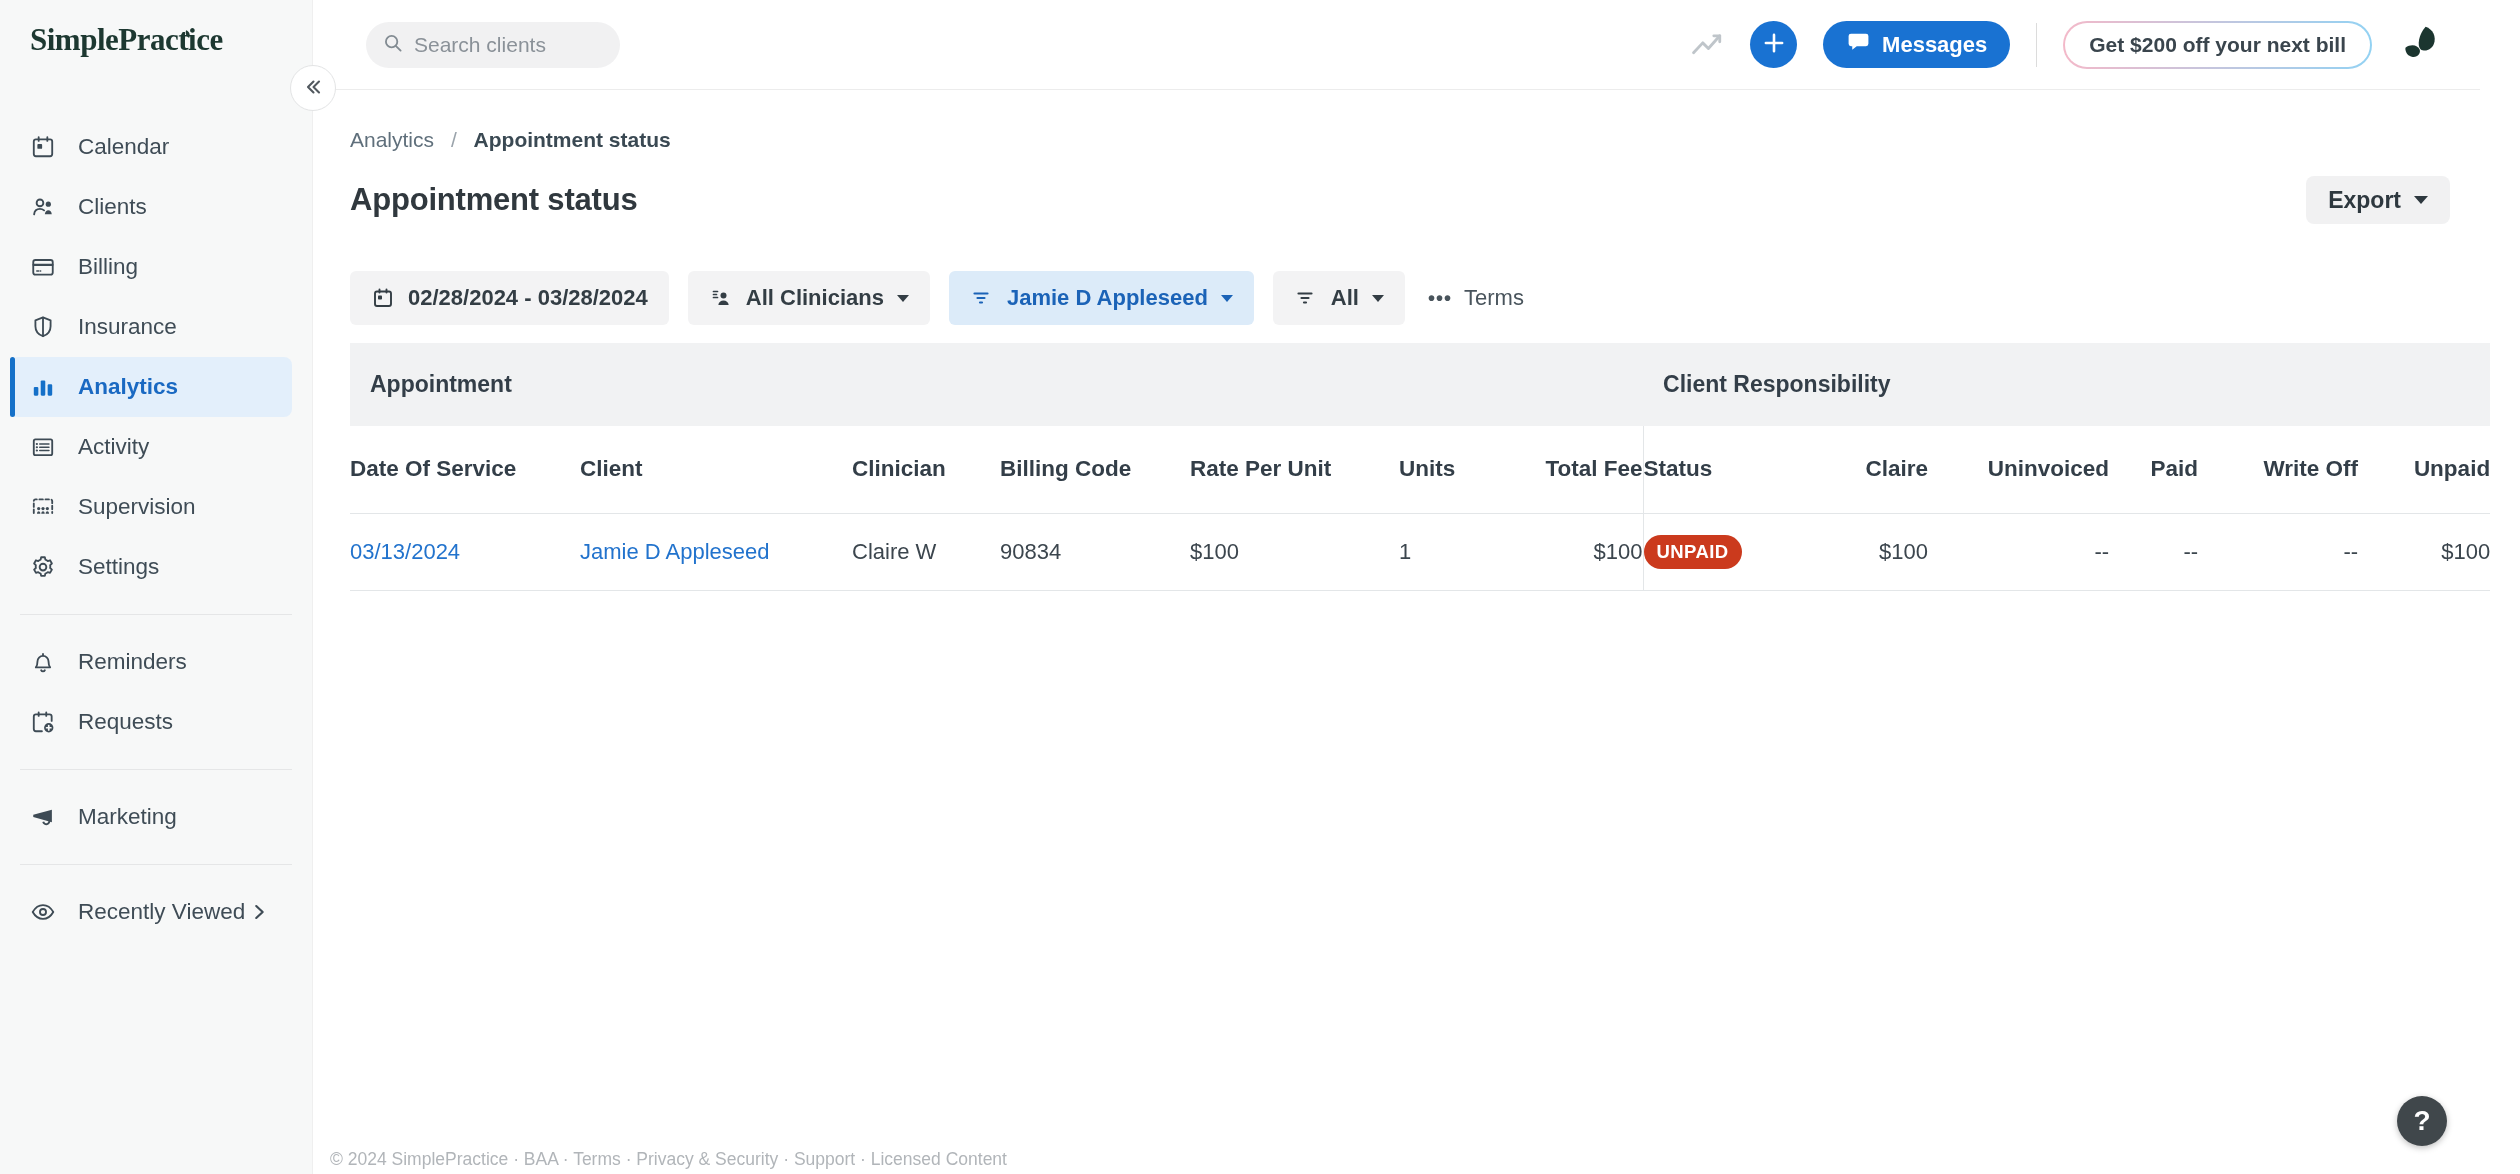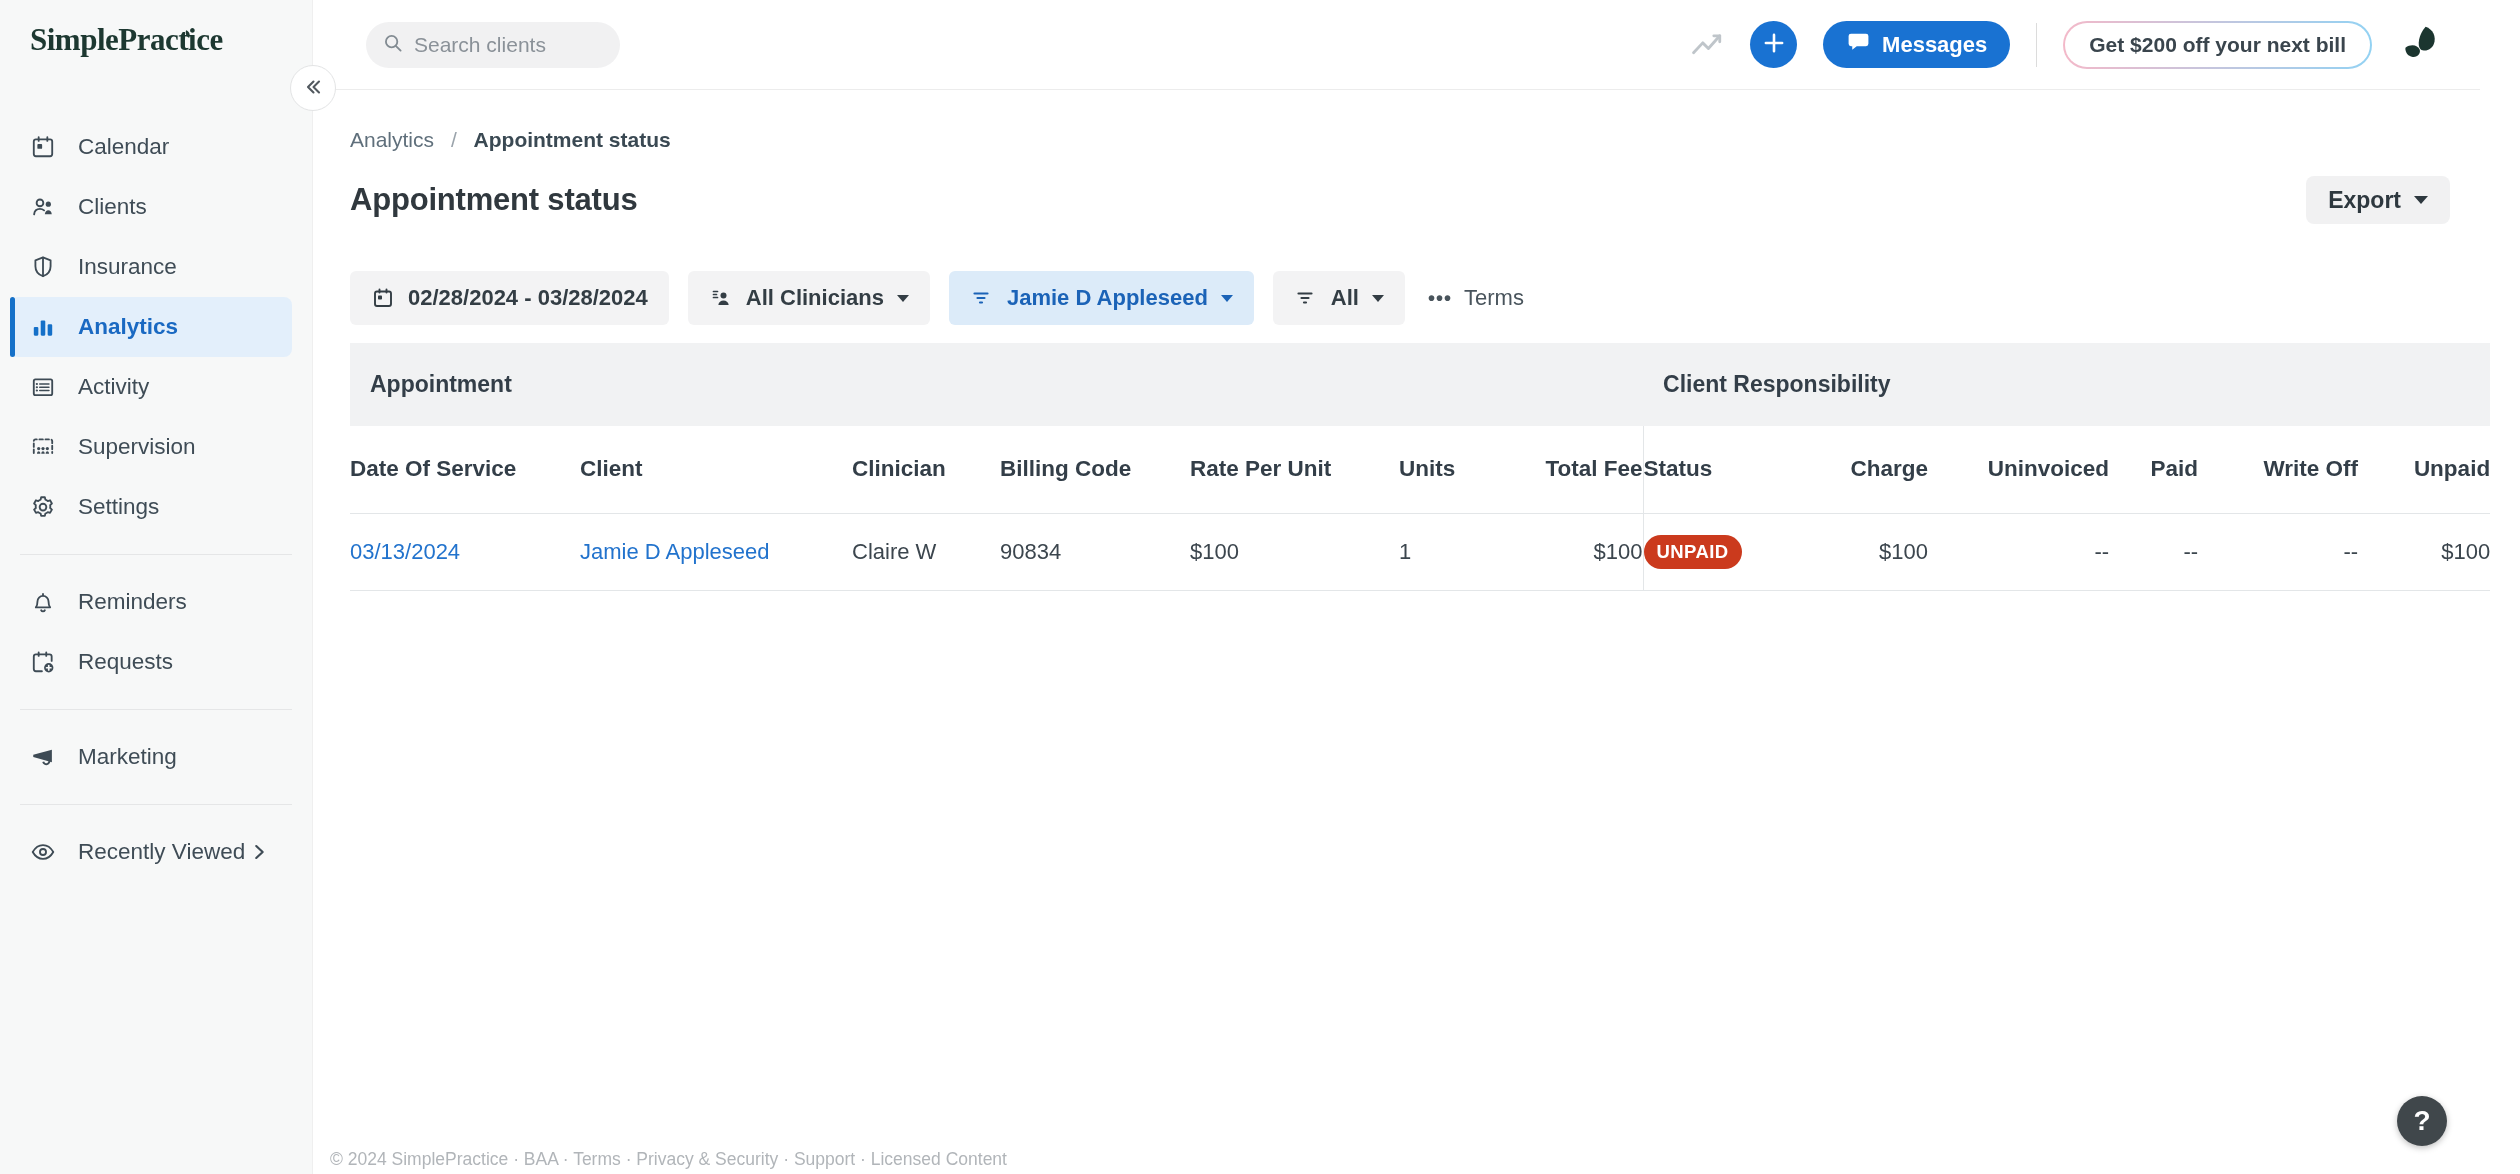--- a/index.html
+++ b/index.html
@@ -135,20 +135,30 @@
       <div class="nav-item">
         <span class="ic">
           <svg width="26" height="26" viewBox="0 0 24 24" fill="none" stroke="#3e4b55" stroke-width="1.7" stroke-linecap="round" stroke-linejoin="round">
               <circle cx="9.2" cy="8.2" r="3.1"></circle>
               <path d="M3.8 18.8c.3-3.1 2.6-5 5.4-5 1.5 0 2.8.5 3.8 1.3"></path>
               <circle cx="16.9" cy="9.4" r="2.4" fill="#3e4b55" stroke="none"></circle>
               <path d="M13.7 18.8c.2-2.4 1.6-3.8 3.2-3.8s3 1.4 3.2 3.8Z" fill="#3e4b55" stroke="none"></path>
             </svg>
         </span>
         <span>Clients</span>
+      </div>
+      <div class="nav-item">
+        <span class="ic">
+          <svg width="26" height="26" viewBox="0 0 24 24" fill="none" stroke="#3e4b55" stroke-width="1.7" stroke-linecap="round" stroke-linejoin="round">
+              <rect x="3" y="5.5" width="18" height="13.5" rx="2"></rect>
+              <path d="M3.4 10h17.2" stroke-width="2.2"></path>
+              <path d="M6.3 15.7h3.5" stroke-width="1.5" stroke-dasharray="1.6 1.6"></path>
+            </svg>
+        </span>
+        <span>Billing</span>
       </div>
       <div class="nav-item">
         <span class="ic">
           <svg width="26" height="26" viewBox="0 0 24 24" fill="none" stroke="#3e4b55" stroke-width="1.7" stroke-linecap="round" stroke-linejoin="round">
               <path d="M12 3.2 19 5.8v5.4c0 4.8-2.9 7.8-7 9.3-4.1-1.5-7-4.5-7-9.3V5.8Z"></path>
               <path d="M12 3.4v17"></path>
             </svg>
         </span>
         <span>Insurance</span>
       </div>
@@ -399,21 +409,21 @@
       </tr>
       <tr class="head-row">
         <th class="pl">Date Of Service</th>
         <th>Client</th>
         <th>Clinician</th>
         <th>Billing Code</th>
         <th>Rate Per Unit</th>
         <th>Units</th>
         <th class="ar">Total Fee</th>
         <th class="pl vline">Status</th>
-        <th class="ar">Charge</th>
+        <th class="ar">Claire</th>
         <th class="ar">Uninvoiced</th>
         <th class="ar">Paid</th>
         <th class="ar">Write Off</th>
         <th class="ar-last">Unpaid</th>
       </tr>
       <tr class="data-row">
         <td class="pl">
           <a class="cell-link">03/13/2024</a>
         </td>
         <td>

